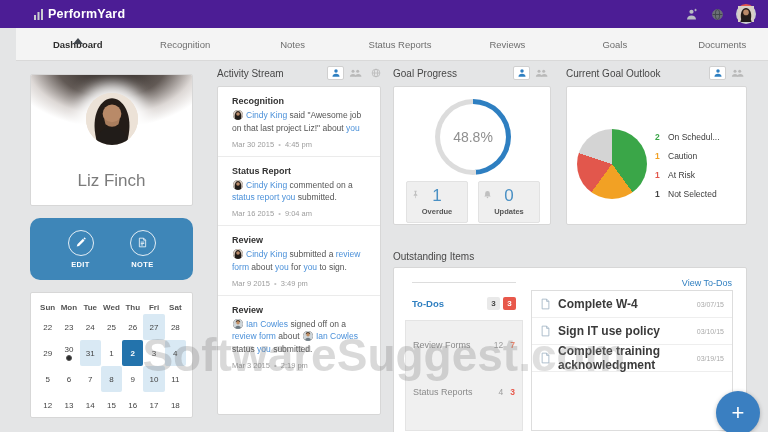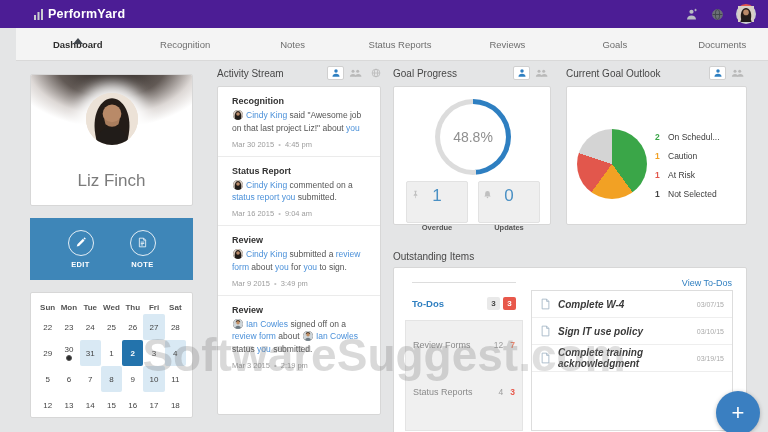--- a/index.html
+++ b/index.html
@@ -33,21 +33,21 @@
   
   .profile-card { left:30px; top:74px; width:163px; height:132px; overflow:hidden; }
   .photo { position:relative; height:74px; background:#fff; }
   .photo::before { content:""; position:absolute; inset:0; background:radial-gradient(ellipse 90% 120% at 50% -15%, rgba(22,16,13,.96) 0%, rgba(45,34,28,.75) 38%, rgba(120,100,90,.25) 58%, rgba(255,255,255,0) 72%); }
   .big-avatar { position:absolute; left:50%; top:18px; margin-left:-26px; width:52px; height:52px; border-radius:50%; overflow:hidden; box-shadow:0 0 14px 10px rgba(255,255,255,.95); background:#e9ded2; }
   .big-avatar svg { display:block; width:52px; height:52px; }
   .p-name { text-align:center; font-size:17px; color:#7b7b7b; margin-top:22px; }
   .p-role { text-align:center; font-size:9px; font-weight:bold; color:#3f3f3f; margin-top:19px; }
 
   
-  .action-panel { position:absolute; left:30px; top:218px; width:163px; height:62px; background:#3e86b8; border-radius:0; display:flex; align-items:center; justify-content:center; gap:36px; }
+  .action-panel { position:absolute; left:30px; top:218px; width:163px; height:62px; background:#3e86b8; border-radius:10px; display:flex; align-items:center; justify-content:center; gap:36px; }
   .act-btn { display:flex; flex-direction:column; align-items:center; gap:4px; cursor:pointer; color:#fff; }
   .act-btn .ring { width:26px; height:26px; border:1px solid rgba(255,255,255,.85); border-radius:50%; display:flex; align-items:center; justify-content:center; }
   .act-btn .lbl { font-size:7.5px; font-weight:bold; letter-spacing:.4px; }
 
   
   .calendar { left:30px; top:292px; width:163px; height:126px; padding:8px 6px; }
   .cal-row { display:flex; }
   .cal-cell { width:21.5px; height:26px; display:flex; flex-direction:column; align-items:center; justify-content:center; font-size:8px; color:#444; position:relative; cursor:pointer; border-radius:2px; }
   .cal-head .cal-cell { height:13px; font-weight:bold; color:#555; cursor:default; }
   .cal-cell.light { background:#d9e9f4; }
@@ -72,21 +72,21 @@
   .gp-title { left:393px; top:68px; }
   .gp-ficons { left:513px; top:66px; }
   .gp-panel { left:393px; top:86px; width:158px; height:139px; }
   .donut { position:absolute; left:41px; top:12px; width:76px; height:76px; border-radius:50%; }
   .donut::after { content:""; position:absolute; left:5px; top:5px; width:66px; height:66px; border-radius:50%; background:#fff; }
   .donut-label { position:absolute; left:0; top:42px; width:158px; text-align:center; font-size:14px; color:#8f8f8f; z-index:2; }
   .gp-stats { position:absolute; left:0; top:94px; width:158px; display:flex; justify-content:center; gap:10px; }
   .stat-box { width:62px; height:42px; background:#efefef; border:1px solid #e2e2e2; border-radius:2px; position:relative; text-align:center; }
   .stat-box .s-icon { position:absolute; left:4px; top:3px; color:#c0c0c0; }
   .stat-box .s-val { font-size:17px; color:#4a90c4; margin-top:4px; }
-  .stat-box .s-lbl { font-size:7.5px; font-weight:bold; color:#555; margin-top:17px; }
+  .stat-box .s-lbl { font-size:7.5px; font-weight:bold; color:#555; margin-top:1px; }
 
   
   .go-title { left:566px; top:68px; }
   .go-ficons { left:709px; top:66px; }
   .go-panel { left:566px; top:86px; width:181px; height:139px; }
   .pie { position:absolute; left:10px; top:42px; width:70px; height:70px; border-radius:50%; }
   .legend { position:absolute; left:88px; top:40px; }
   .legend-row { display:flex; align-items:center; height:19px; font-size:8.5px; color:#3c3c3c; }
   .legend-count { font-weight:bold; width:13px; }
   .legend-label { white-space:nowrap; }
@@ -104,21 +104,21 @@
   .badge.red { background:#e8584b; color:#fff; }
   .tab-rest { position:absolute; left:11px; top:52px; width:118px; bottom:10px; background:#f0f0f0; border:1px solid #e4e4e4; }
   .tab-row { position:absolute; left:7px; right:7px; height:20px; display:flex; align-items:center; cursor:pointer; }
   .tab-row .t-lbl { font-size:9px; color:#8a8a8a; }
   .tab-row .nums { position:absolute; right:0; display:flex; gap:7px; font-size:8.5px; }
   .tab-row .n1 { color:#9b9b9b; }
   .tab-row .n2 { font-weight:bold; }
   .oi-list { position:absolute; left:137px; top:22px; right:13px; bottom:10px; border:1px solid #ddd; background:#fff; }
   .oi-row { display:flex; align-items:center; height:27px; border-bottom:1px solid #eee; padding:0 8px; cursor:pointer; }
   .oi-row .doc-ic { color:#9fb2c2; margin-right:7px; display:flex; }
-  .oi-row .oi-lbl { font-size:10px; font-weight:bold; color:#3a3a3a;font-style:italic; }
+  .oi-row .oi-lbl { font-size:12px; font-weight:bold; color:#3a3a3a; }
   .oi-row .oi-date { margin-left:auto; font-size:7px; color:#aaa; }
 
   
   .watermark { position:absolute; left:0; top:328px; width:768px; text-align:center; font-size:46px; font-weight:bold; letter-spacing:0; color:rgba(110,110,110,.26); z-index:40; pointer-events:none; white-space:nowrap; }
   .watermark .suffix { color:rgba(150,150,150,.30); }
   .fab { position:absolute; left:716px; top:391px; width:44px; height:44px; border-radius:50%; background:#3a7fc1; color:#fff; font-size:22px; font-weight:300; display:flex; align-items:center; justify-content:center; cursor:pointer; z-index:50; box-shadow:0 1px 4px rgba(0,0,0,.25); }
   .icon svg { display:block; }
 </style>
 </head>
 <body>

